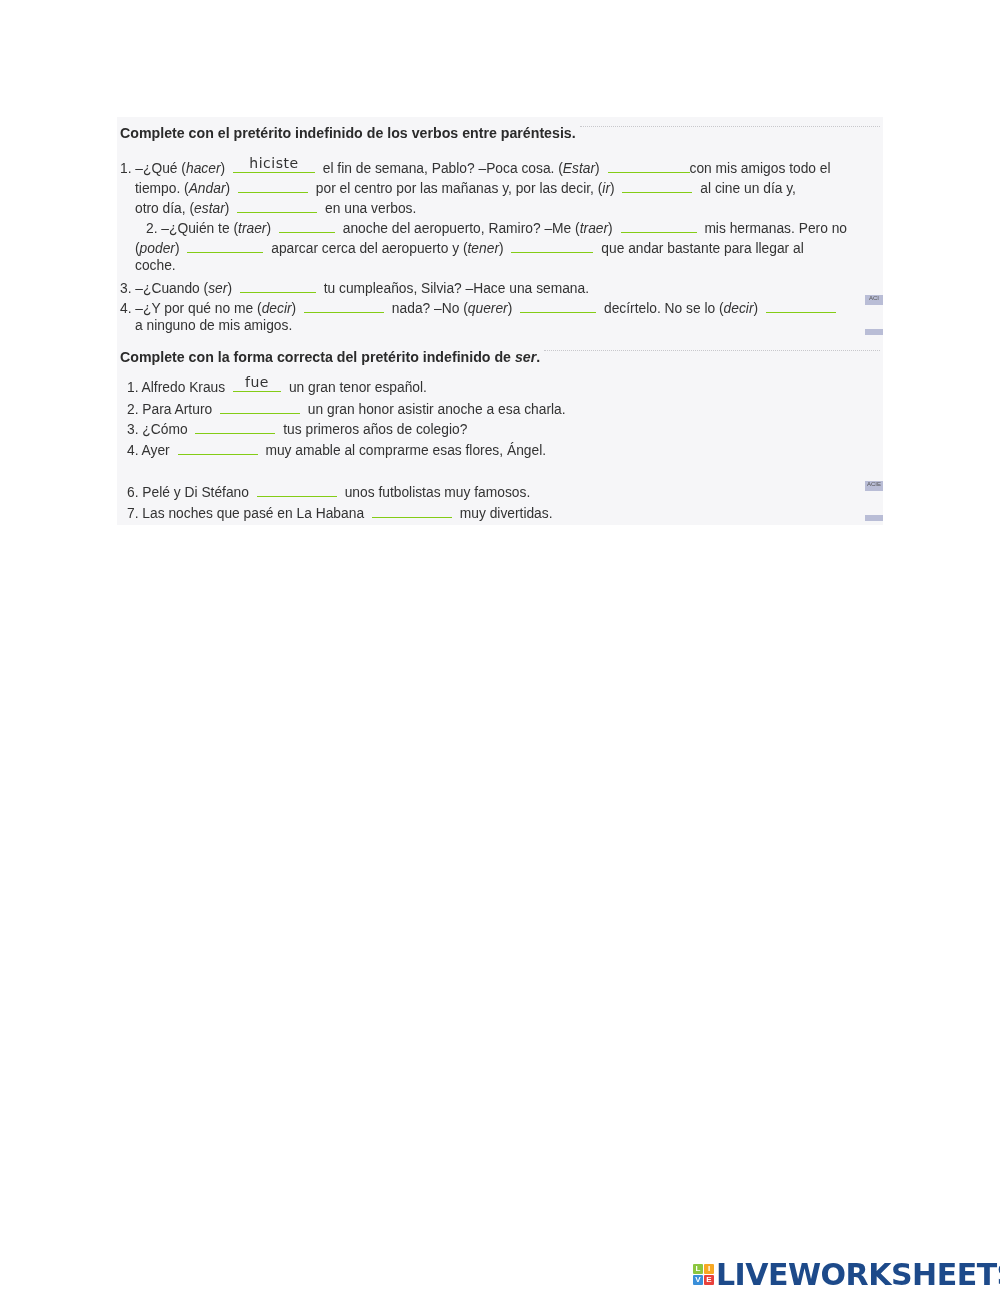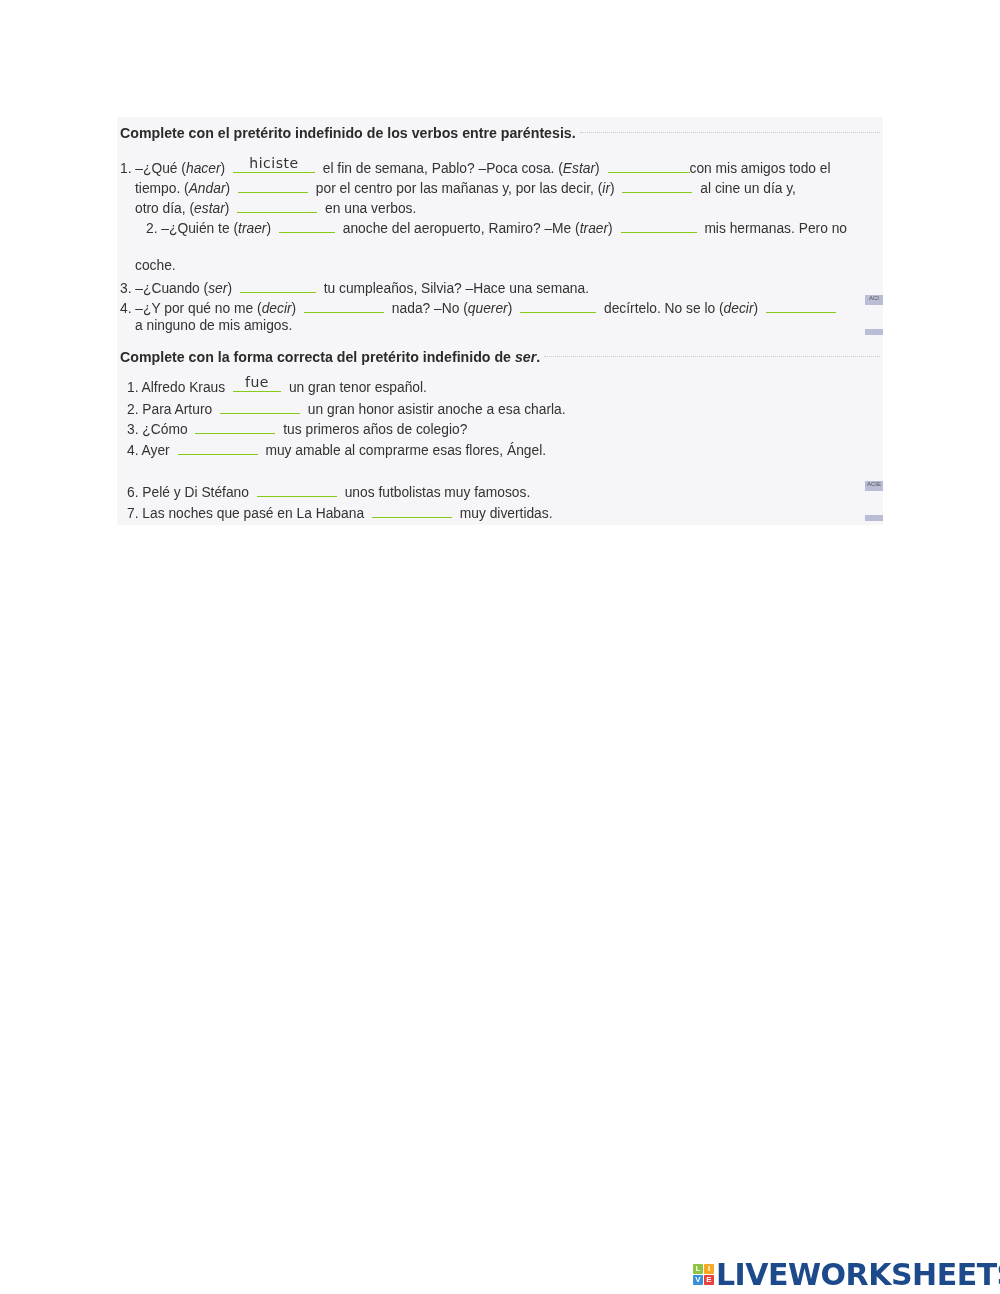--- a/index.html
+++ b/index.html
@@ -3,21 +3,21 @@
   <meta charset="utf-8">
   <style>
     html, body { margin: 0; padding: 0; background: #ffffff; }
     body { width: 1000px; height: 1294px; position: relative; overflow: hidden; font-family: "Liberation Sans", "DejaVu Sans", sans-serif; }
     .scan {
       position: absolute; left: 117px; top: 117px; width: 766px; height: 408px;
       background: #f6f6f8; color: #2e2e2e; overflow: hidden;
     }
     .heading {
       position: absolute; left: 3px; font-weight: bold; font-size: 14.2px; color: #2b2b2b; white-space: nowrap;
-      display: flex; align-items: center; width: 760px;
+      display: flex; align-items: flex-start; width: 760px;
     }
     .heading .dots { flex: 1; border-bottom: 1px dotted #c8c8cc; margin-left: 4px; margin-bottom: 3px; height: 1px; }
     .line {
       position: absolute; font-size: 13.8px; white-space: nowrap; color: #333;
     }
     .blank {
       display: inline-block; border-bottom: 1px solid #84cc16; height: 14px; vertical-align: baseline;
       position: relative; text-align: center; margin: 0 4px;
     }
     .blank .ans {
@@ -66,20 +66,27 @@
 
   <div class="line" style="left:3px; top:101px;margin-left:26px;">
     <span>2.</span>
     <span>–¿Quién te (</span><i>traer</i><span>)</span>
     <span class="blank input" style="width:56px;"><span class="ans"></span></span>
     <span>anoche del aeropuerto, Ramiro? –Me (</span><i>traer</i><span>)</span>
     <span class="blank input" style="width:76px;"><span class="ans"></span></span>
     <span>mis hermanas. Pero no</span>
   </div>
 
+  <div class="line" style="left:18px; top:121px;">
+    <span>(</span><i>poder</i><span>)</span>
+    <span class="blank input" style="width:76px;"><span class="ans"></span></span>
+    <span>aparcar cerca del aeropuerto y (</span><i>tener</i><span>)</span>
+    <span class="blank input" style="width:82px;"><span class="ans"></span></span>
+    <span>que andar bastante para llegar al</span>
+  </div>
 
   <div class="line" style="left:18px; top:141px;">
     <span>coche.</span>
   </div>
 
   <div class="line" style="left:3px; top:161px;">
     <span>3.</span>
     <span>–¿Cuando (</span><i>ser</i><span>)</span>
     <span class="blank input" style="width:76px;"><span class="ans"></span></span>
     <span>tu cumpleaños, Silvia? –Hace una semana.</span>

